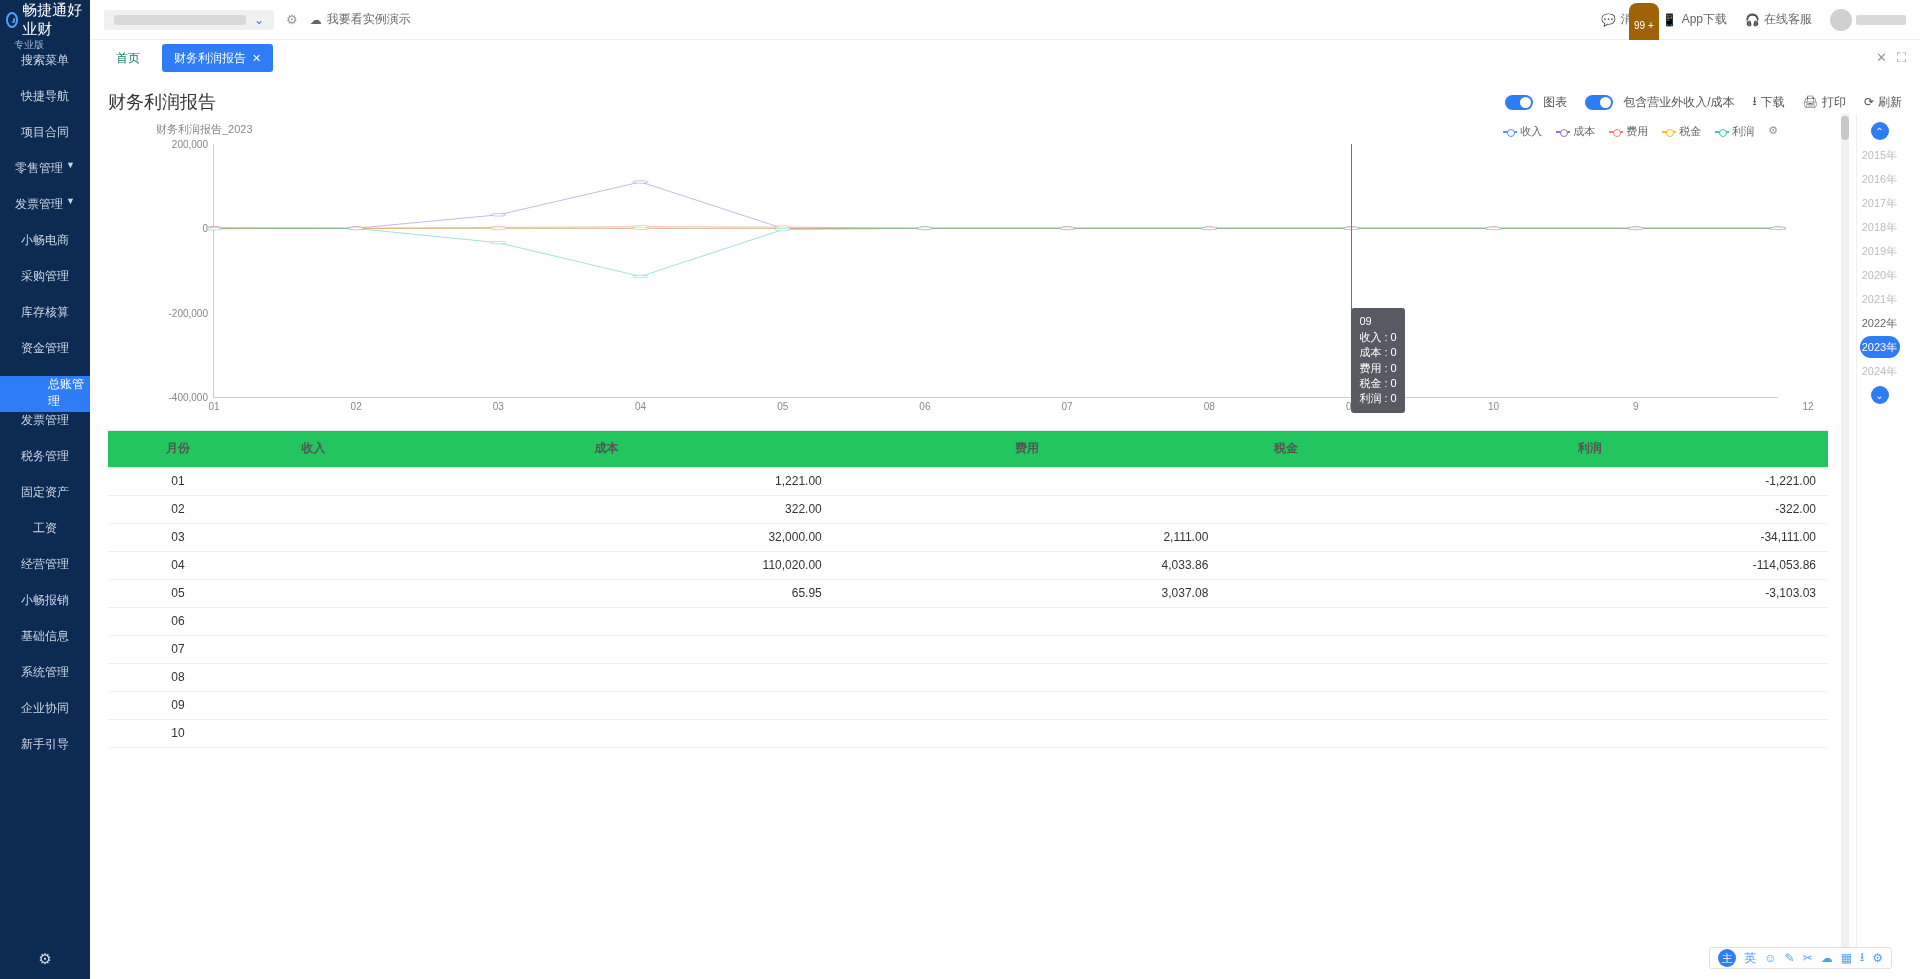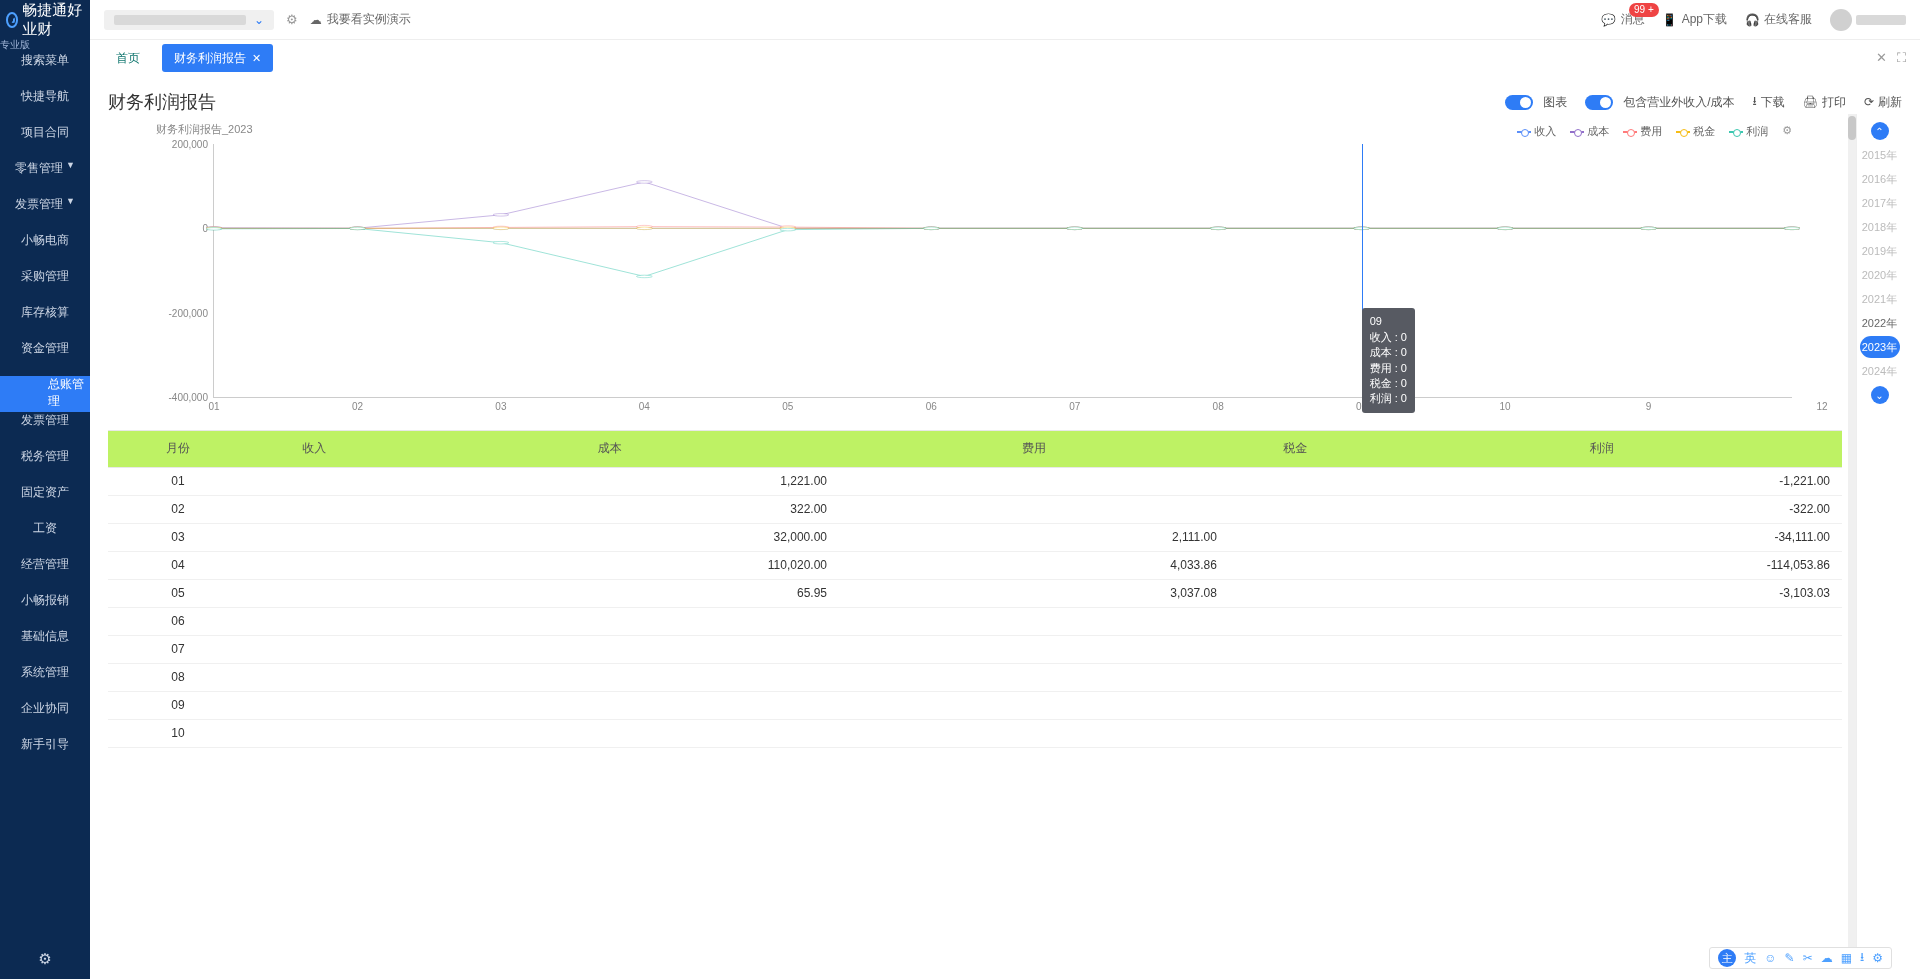--- a/index.html
+++ b/index.html
@@ -3,35 +3,35 @@
 <meta charset="utf-8">
 <style>
 * { box-sizing: border-box; margin: 0; padding: 0; }
 body { font-family: -apple-system, "Microsoft YaHei", sans-serif; font-size: 13px; color: #333; background: #f5f6f8; overflow: hidden; width: 1920px; height: 979px; }
 .app { display: flex; height: 100%; }
 .sidebar { width: 90px; background: #0c2a52; color: #cdd6e5; display: flex; flex-direction: column; }
 .logo-box { height: 40px; display: flex; align-items: center; justify-content: center; gap: 4px; padding: 0 6px; }
 .logo-icon { width: 16px; height: 16px; border: 2px solid #4da0ff; border-radius: 50%; position: relative; }
 .logo-icon::after { content: ''; position: absolute; inset: 3px; border: 2px solid #4da0ff; border-radius: 50%; border-top-color: transparent; border-left-color: transparent; }
 .logo-text { font-size: 15px; color: #fff; }
-.logo-sub { font-size: 10px; color: #9db2d4; text-align: left; padding-left: 0; margin-top: -2px; }
+.logo-sub { font-size: 10px; color: #9db2d4; text-align: left; padding-left: 14px; margin-top: -2px; }
 .side-menu { flex: 1; overflow-y: auto; }
 .menu-item { height: 36px; display: flex; justify-content: center; font-size: 12px; cursor: pointer; position: relative; }
 .menu-item.active { background: #2e7cf6; color: #fff; padding-left: 48px; }
 .menu-caret { font-size: 9px; margin-left: 3px; }
 .side-foot { height: 40px; display: flex; align-items: center; justify-content: center; font-size: 15px; }
 .main { flex: 1; display: flex; flex-direction: column; }
 .topbar { height: 40px; background: #fff; display: flex; align-items: center; padding: 0 14px; gap: 12px; border-bottom: 1px solid #eee; }
 .org-sel { display: flex; align-items: center; gap: 8px; color: #999; font-size: 12px; background: #f0f0f0; border-radius: 3px; padding: 3px 10px; min-width: 170px; }
 .top-icon { color: #999; cursor: pointer; }
 .demo-link { display: flex; align-items: center; gap: 5px; color: #666; font-size: 12px; cursor: pointer; }
 .top-spacer { flex: 1; }
 .top-right { display: flex; align-items: center; gap: 18px; }
 .top-item { display: flex; align-items: center; gap: 4px; color: #666; font-size: 12px; cursor: pointer; position: relative; }
-.badge { position: absolute; top: -8px; right: -14px; background: #ef4444; color: #fff; font-size: 10px; padding: 0 5px; border-radius: 8px; line-height: 14px; text-align: center; }
+.badge { position: absolute; top: -8px; right: -14px; background: #a16207; color: #fff; font-size: 10px; padding: 16px 5px; border-radius: 8px; line-height: 14px; text-align: center; }
 .avatar { width: 22px; height: 22px; border-radius: 50%; background: #d0d0d0; }
 .user-name { width: 50px; height: 10px; background: #d9d9d9; border-radius: 2px; }
 .tabbar { height: 36px; background: #fff; display: flex; align-items: center; padding: 0 14px; gap: 10px; position: relative; }
 .tab { height: 28px; display: flex; align-items: center; padding: 0 12px; font-size: 12px; color: #0f766e; cursor: pointer; border-radius: 3px; }
 .tab.active { background: #2e7cf6; color: #fff; }
 .tab-close { margin-left: 6px; font-size: 11px; }
 .tabbar-right { margin-left: auto; display: flex; gap: 10px; color: #999; }
 .content { flex: 1; background: #fff; margin: 0 0 0 0; padding: 14px 18px; position: relative; display: flex; flex-direction: column; }
 .page-header { display: flex; align-items: center; }
 .page-title { font-size: 18px; font-weight: 500; }
@@ -47,31 +47,31 @@
 .lg-mark::after { content:''; position:absolute; left:4px; top:-2px; width:6px; height:6px; border-radius:50%; background: inherit; border: 1px solid currentColor; background:#fff; }
 .legend-cog { color: #999; cursor: pointer; }
 .plot { position: absolute; left: 105px; right: 50px; top: 22px; bottom: 24px; border-left: 1px solid #ccc; border-bottom: 1px solid #ccc; }
 .plot svg { position:absolute; inset:0; width:100%; height:100%; overflow: visible; }
 .ylab { position: absolute; right: 100%; transform: translateY(-50%); font-size: 10px; color: #888; padding-right: 6px; white-space: nowrap; }
 .xlab { position: absolute; top: 100%; transform: translateX(-50%); font-size: 10px; color: #888; padding-top: 4px; }
 .crosshair { position: absolute; top:0; bottom:0; width:1px; background:#2e7cf6; }
 .tooltip { position: absolute; background: #575a62; color: #fff; font-size: 11px; padding: 6px 8px; border-radius: 3px; line-height: 1.4; white-space: nowrap; }
 .table-wrap { flex: 1; overflow: auto; margin-top: 8px; border-top: 1px solid #e8e8e8; }
 table { width: 100%; border-collapse: collapse; font-size: 12px; }
-th { background: #bef264; color: #555; font-weight: 400; height: 36px; border-bottom: 1px solid #e8e8e8; }
+th { background: #22c55e; color: #555; font-weight: 700; height: 36px; border-bottom: 1px solid #e8e8e8; }
 td { height: 28px; border-bottom: 1px solid #f0f0f0; padding: 0 12px; }
 th:first-child, td:first-child { text-align: center; width: 140px; }
 td:not(:first-child) { text-align: right; }
 th:not(:first-child) { text-align: center; }
 .year-rail { width: 46px; background: #fff; border-left: 1px solid #eee; display: flex; flex-direction: column; align-items: center; padding: 6px 0; gap: 2px; }
 .year-btn { width: 40px; height: 22px; display: flex; align-items: center; justify-content: center; font-size: 11px; color: #bbb; cursor: pointer; border-radius: 11px; }
 .year-btn.near { color: #666; }
 .year-btn.active { background: #2e7cf6; color: #fff; }
 .rail-arrow { width: 18px; height: 18px; border-radius: 50%; background: #2e7cf6; color: #fff; display: flex; align-items: center; justify-content: center; font-size: 10px; cursor: pointer; margin: 2px 0; }
-.content-row { flex: 1; display: flex; }
+.content-row { flex: 1; display: flex; gap: 7px; }
 .content-main { flex: 1; display: flex; flex-direction: column; padding-right: 6px; }
 .vslider { width: 8px; background: #f0f0f0; position: relative; }
 .vslider-thumb { position: absolute; left:0; right:0; top: 2px; height: 24px; background: #c8c8c8; border-radius: 4px; }
 .ime-bar { position: fixed; bottom: 10px; right: 28px; height: 22px; display: flex; align-items: center; gap: 8px; background: #fff; border: 1px solid #e0e0e0; border-radius: 3px; padding: 0 8px; font-size: 12px; color: #4da0ff; }
 .ime-badge { width: 18px; height: 18px; border-radius: 50%; background: #2e7cf6; color: #fff; display:flex; align-items:center; justify-content:center; font-size:11px;}
 </style>
 </head>
 <body>
 
 <div class="app">

